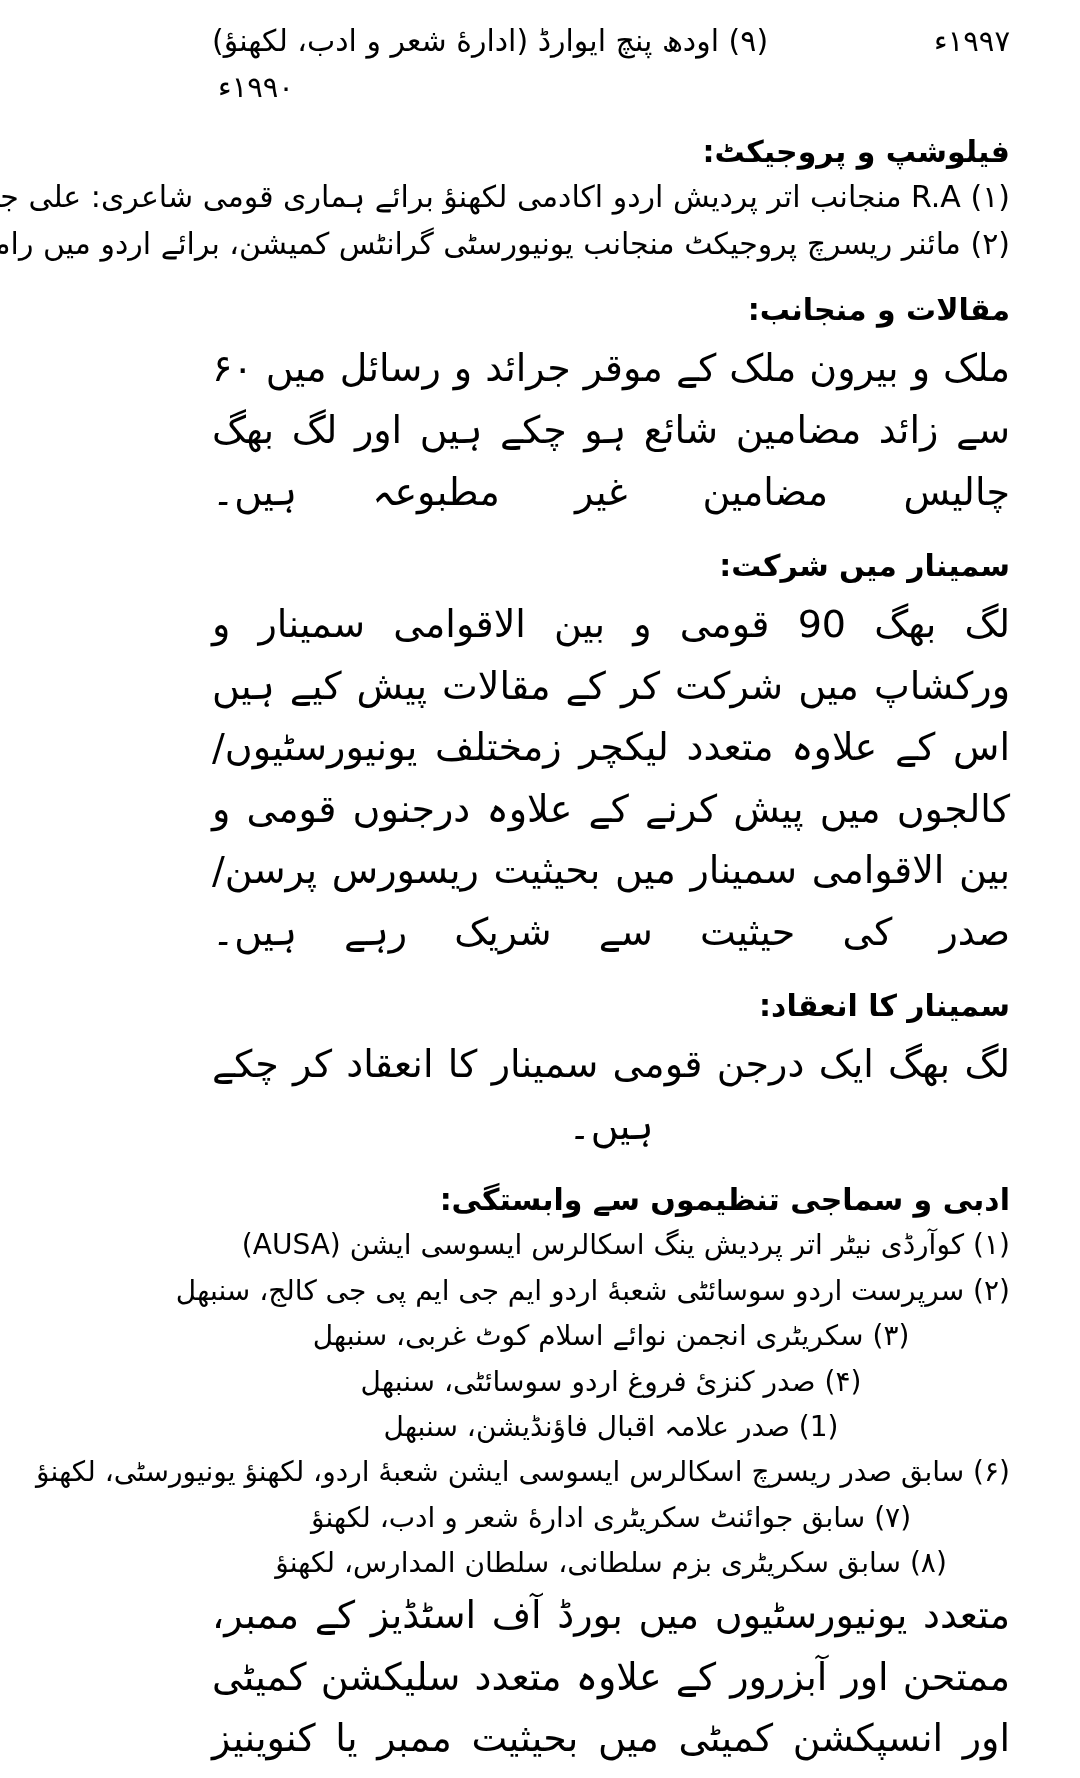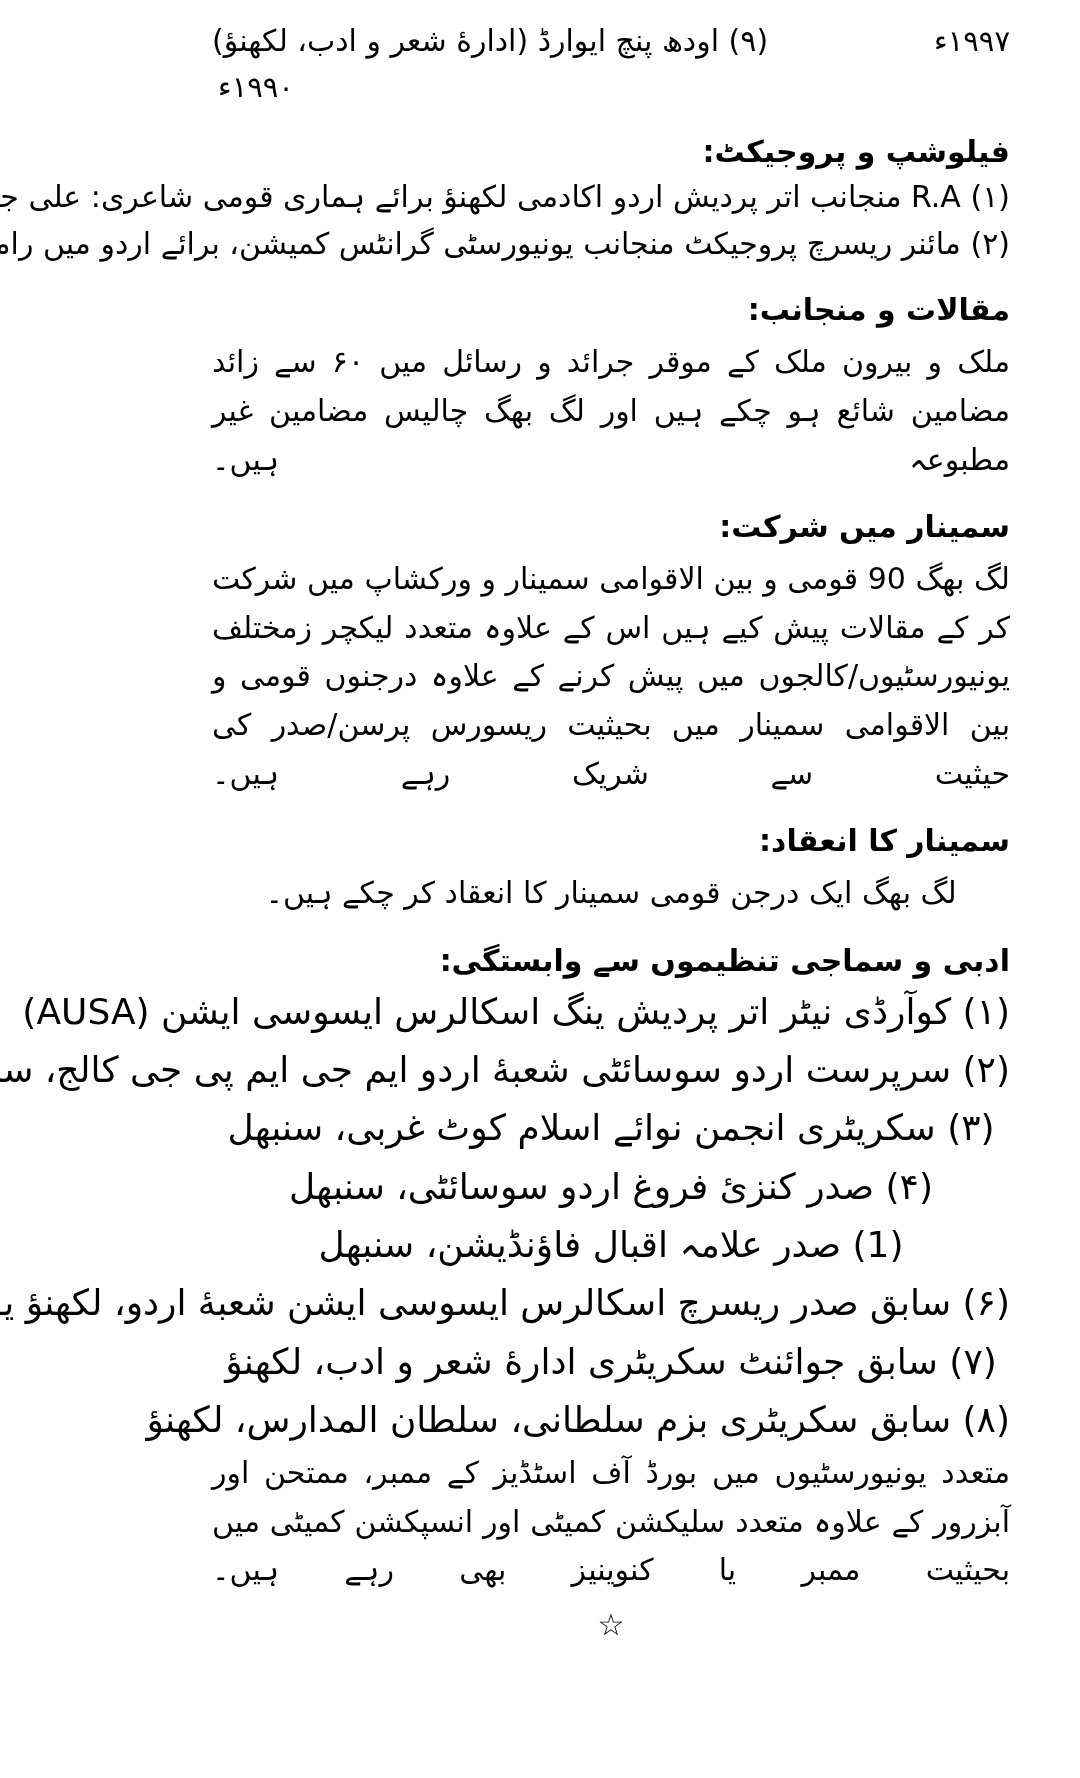--- a/index.html
+++ b/index.html
@@ -33,21 +33,21 @@
   }
   .heading {
     display: block;
     font-size: 30px;
     line-height: 1.5;
     font-weight: 600;
     margin-top: 20px;
   }
   .para {
     display: block;
-    font-size: 30px;
+    font-size: 38px;
     line-height: 1.62;
     text-align: justify;
     text-align-last: center;
   }
   .para.stretch {
     text-align-last: justify;
   }
 
   
   .award-row {
@@ -64,21 +64,21 @@
   }
   .award-row .award-year {
     white-space: nowrap;
     padding-left: 6px;
     font-size: 29px;
   }
 
   
   .list-item {
     display: block;
-    font-size: 36px;
+    font-size: 28px;
     line-height: 1.62;
     white-space: nowrap;
   }
   .list-item.center { text-align: center; }
   .list-item.rightish { text-align: right; }
 
   
   .gap-s { height: 6px; }
 
   

